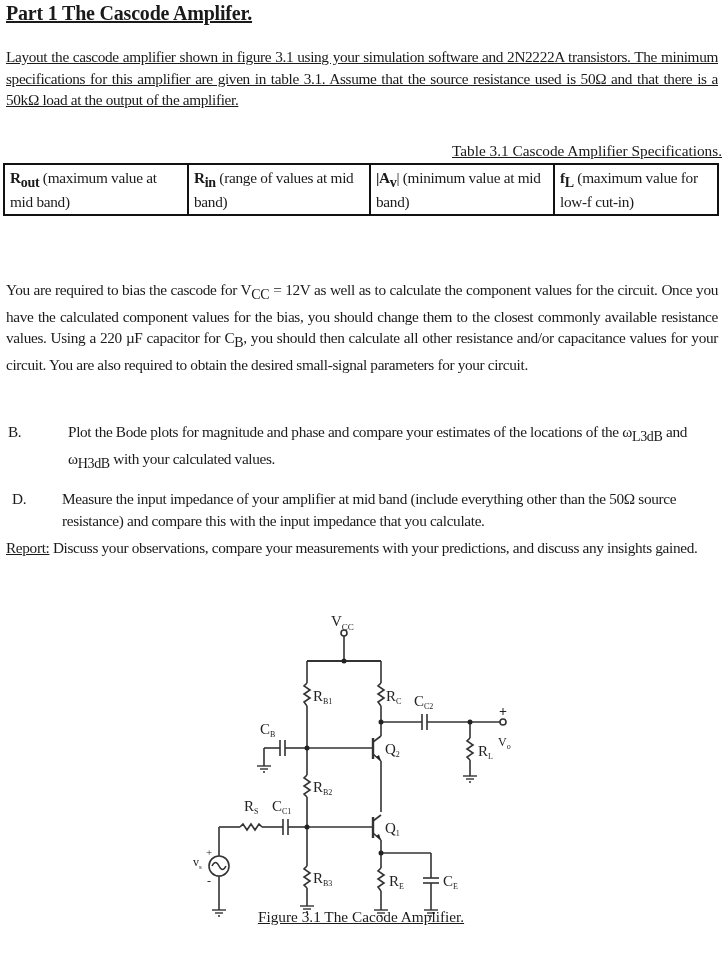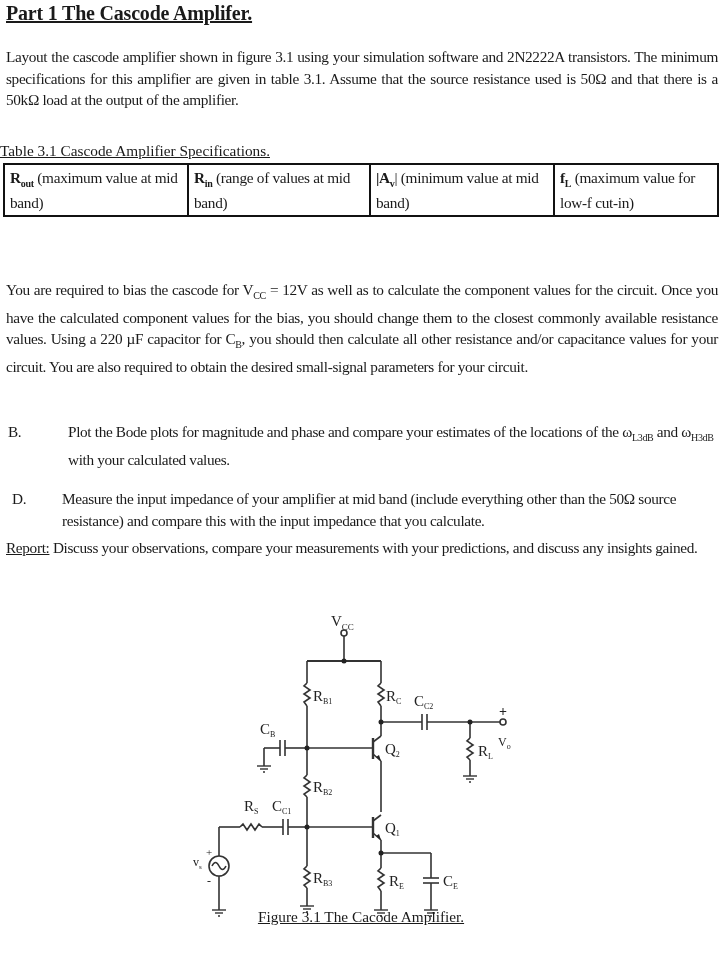--- a/index.html
+++ b/index.html
@@ -1,38 +1,38 @@
 <!DOCTYPE html>
 <html><head>
 <meta charset="utf-8">
 <style>
   html, body { margin:0; padding:0; background:#ffffff; }
   body { width:722px; height:965px; position:relative; overflow:hidden;
          font-family:"Liberation Serif", "DejaVu Serif", serif; color:#1a1a1a; }
   .abs { position:absolute; }
   .title { left:6px; top:2px; font-size:20px; font-weight:bold; text-decoration:underline; letter-spacing:-0.2px; }
   .para { left:6px; width:712px; font-size:15.3px; line-height:21.5px; text-align:justify; letter-spacing:-0.35px; }
-  .p1 { top:46px; }
-  .caption { top:142px; left:0; width:722px; text-align:left; font-size:15.3px; }
+  .p1 { top:46px;text-decoration:underline; }
+  .caption { top:142px; left:0; width:722px; text-align:right; font-size:15.3px; }
   .caption span { text-decoration:underline; }
   table.spec { position:absolute; left:3px; top:163px; width:716px; border-collapse:collapse; font-size:15.3px; letter-spacing:-0.3px; }
   table.spec td { border:2.5px solid #111; padding:3px 5px; vertical-align:top; line-height:19px; }
   table.spec tr.head td { height:42px; }
   table.spec tr.val td { height:22px; vertical-align:middle; }
   .p2 { top:279px; }
   .item { font-size:15.3px; line-height:21.5px; letter-spacing:-0.35px; }
   .item .letter { position:absolute; left:0; }
   .item .body { position:absolute; }
   .itemB { left:8px; top:421px; width:710px; height:44px; }
   .itemB .body { left:60px; width:662px; }
   .itemD { left:12px; top:488px; width:706px; height:44px; }
   .itemD .body { left:50px; width:656px; }
   .report { top:537px; }
   .report .lbl { text-decoration:underline; }
-  sub { font-size:10px; }
+  sub { font-size:14px; }
   .fig-caption { top:908px; left:0; width:722px; text-align:center; font-size:15.3px; }
   .fig-caption span { text-decoration:underline; }
   svg.circuit { position:absolute; left:0; top:0; width:722px; height:965px; }
   svg text { font-family:"Liberation Serif", serif; fill:#222; }
 </style>
 </head>
 <body>
 
 <div class="abs title">Part 1 The Cascode Amplifer.</div>
 

